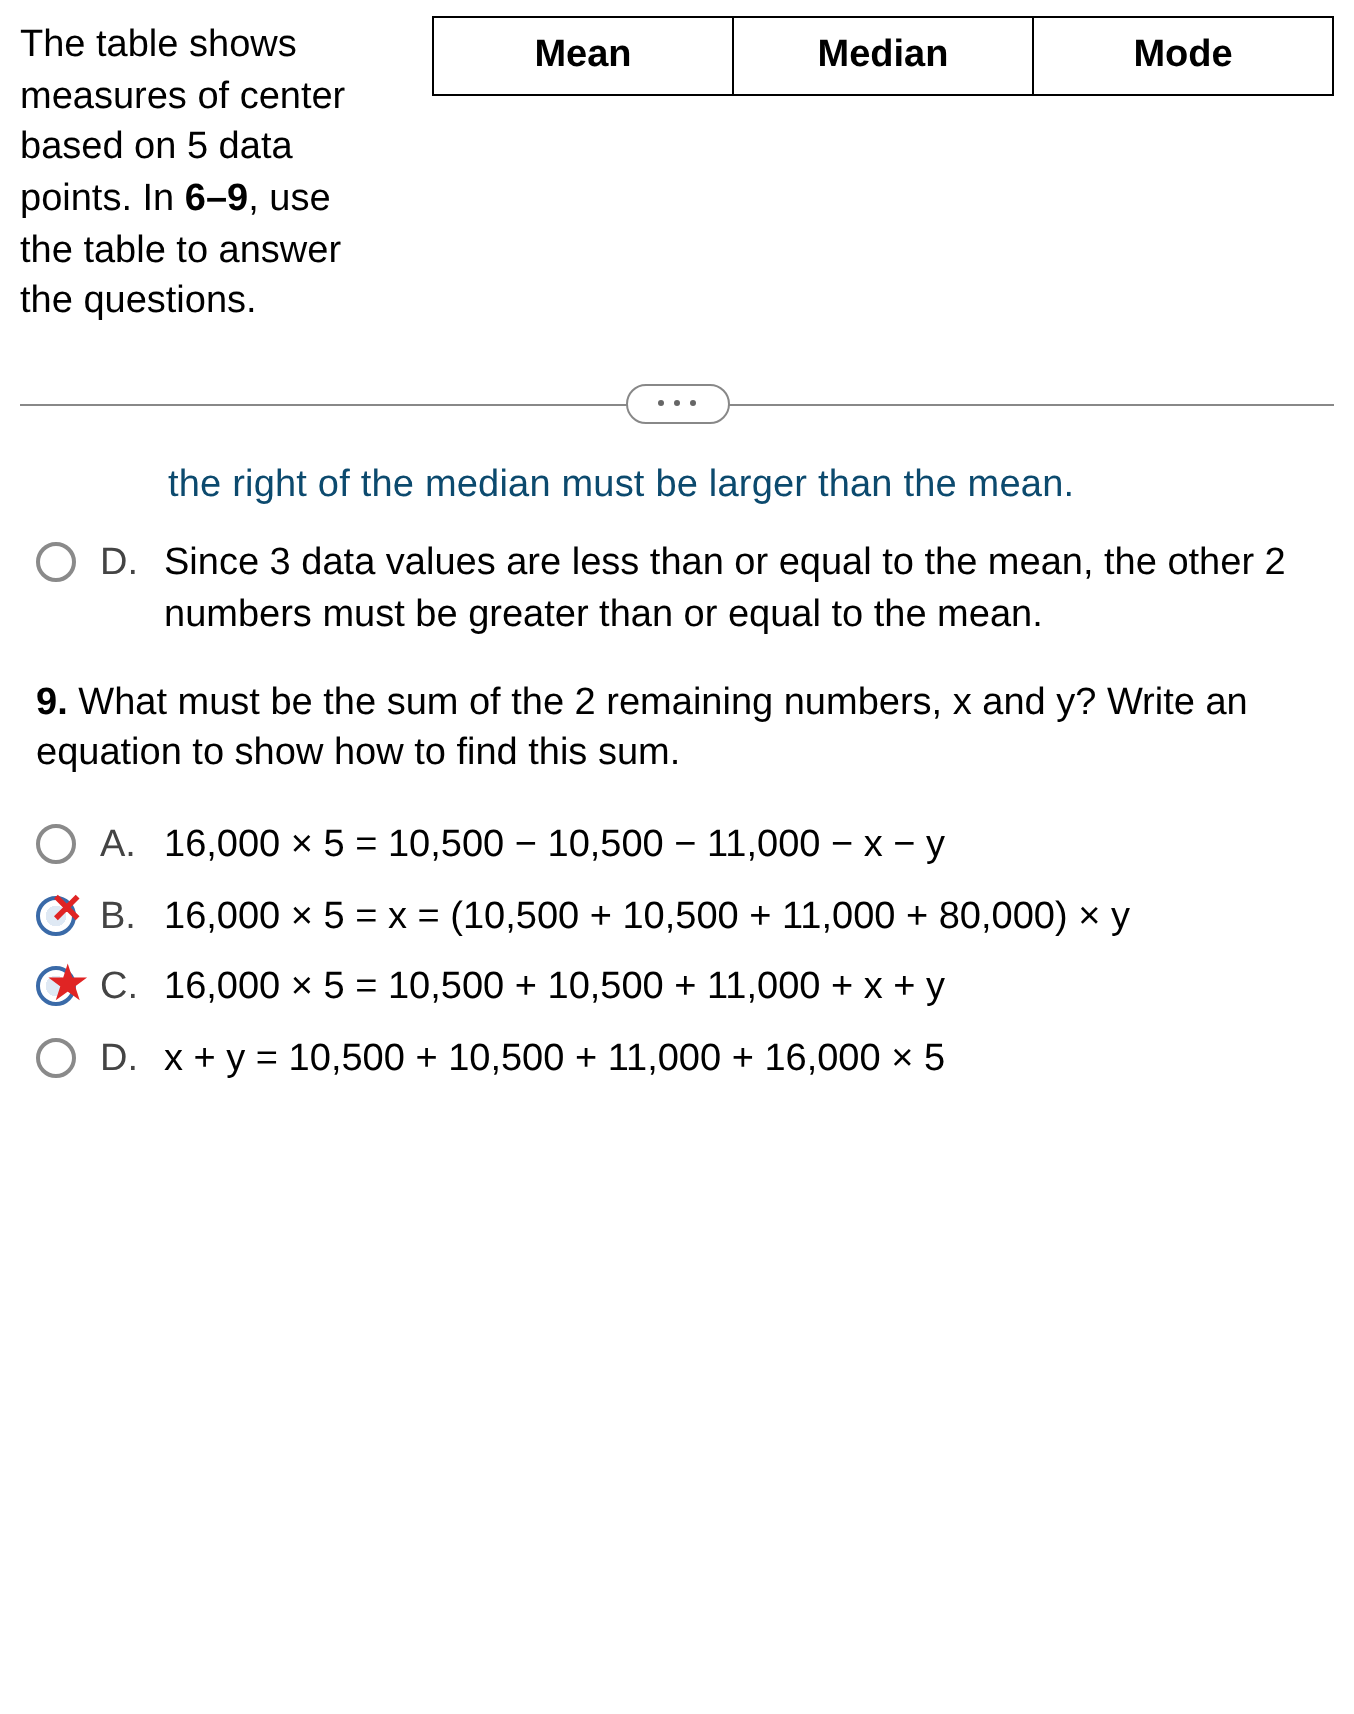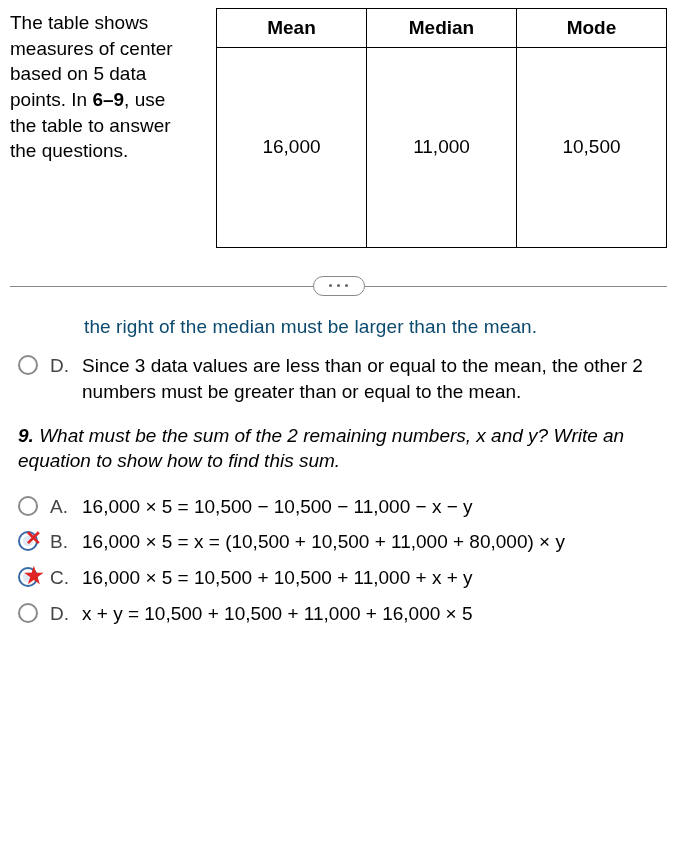--- a/index.html
+++ b/index.html
@@ -114,21 +114,20 @@
   }
   .radio .mark.x { color: #e02424; }
   .radio .mark.star { color: #e02424; top:-2px; left:6px; font-size:22px; }
   .letter {
     flex: 0 0 22px;
     color: #444;
   }
   .choice-text { flex: 1; }
   .question {
     margin: 10px 0 20px 0;
-    font-style: italic;
   }
   .answer-line {
     margin-top: 20px;
   }
   .input-box {
     display: inline-block;
     width: 26px;
     height: 26px;
     border: 2px solid #3a6aa8;
     vertical-align: middle;
@@ -141,25 +140,20 @@
 
 <div class="top-area">
   <div class="prompt-text">The table shows measures of center based on 5 data points. In <b>6–9</b>, use the table to answer the questions.</div>
   <table class="stats">
     <tbody>
         <tr>
       <th>Mean</th>
       <th>Median</th>
       <th>Mode</th>
     </tr>
-    <tr>
-      <td>16,000</td>
-      <td>11,000</td>
-      <td>10,500</td>
-    </tr>
   </tbody>
     </table>
 </div>
 
 <div class="divider-wrap">
   <div class="divider-line"></div>
   <div class="divider-pill">
     <span></span>
       <span></span>
       <span></span>

